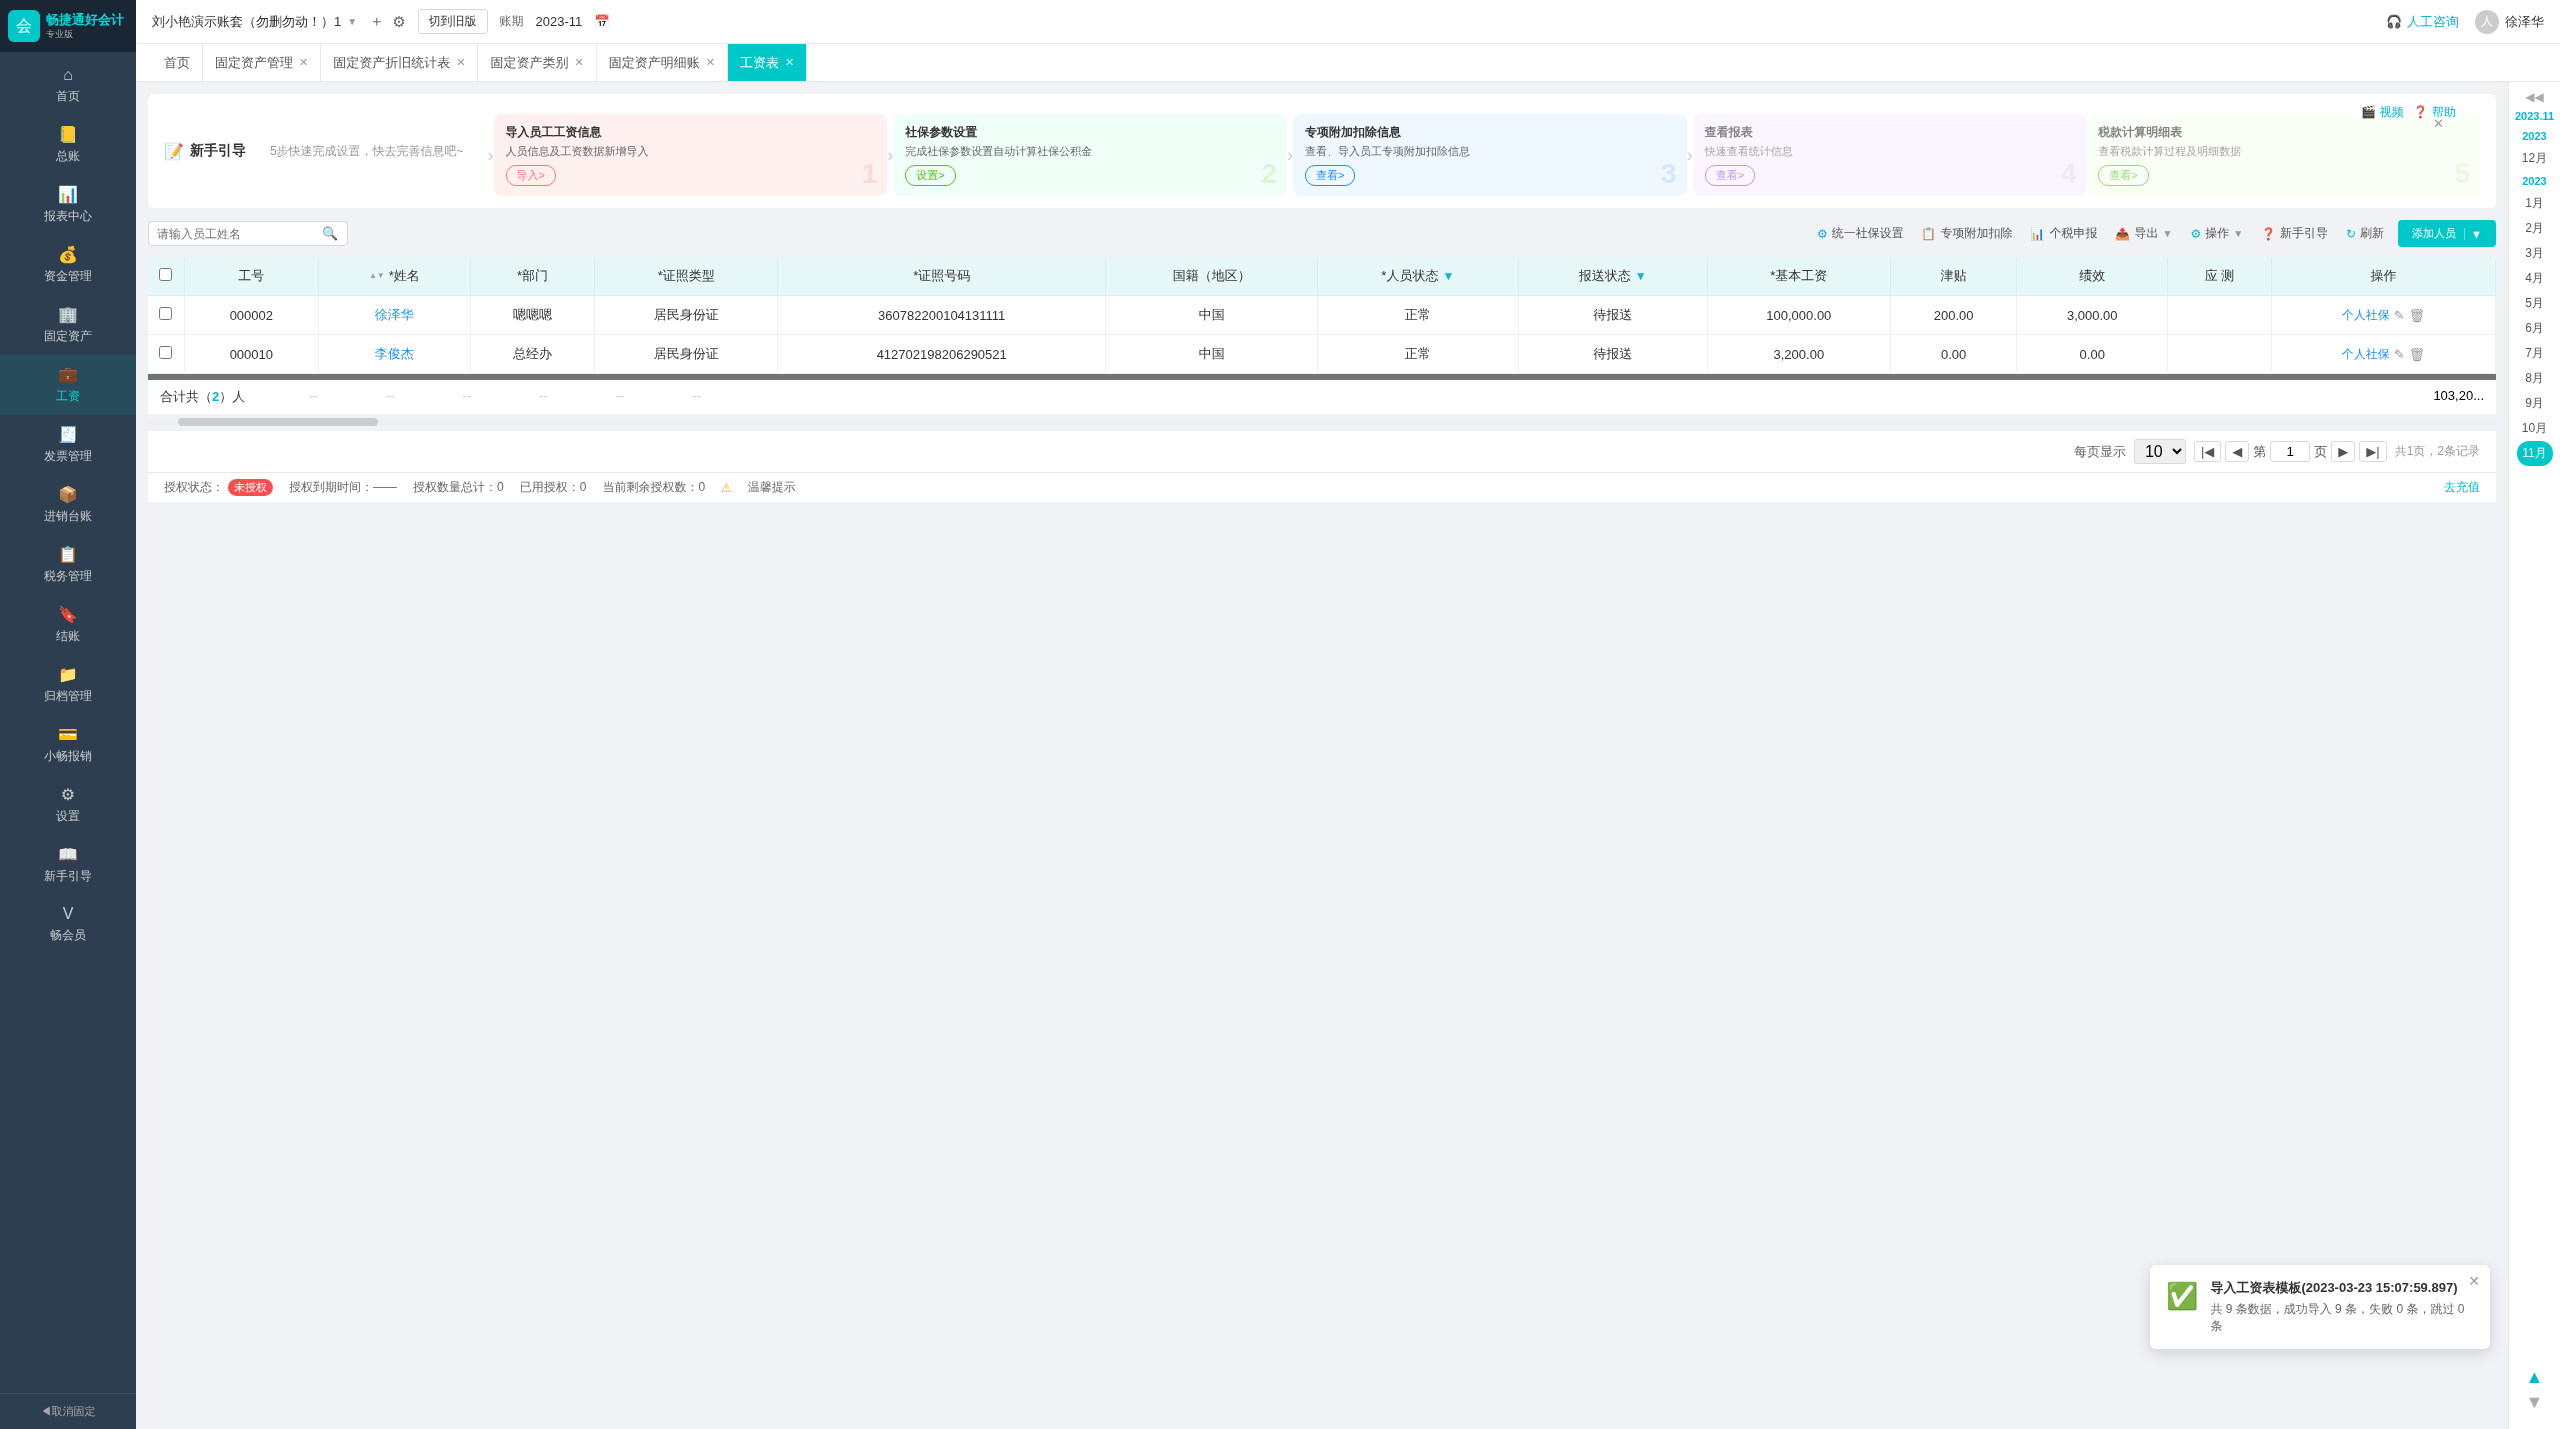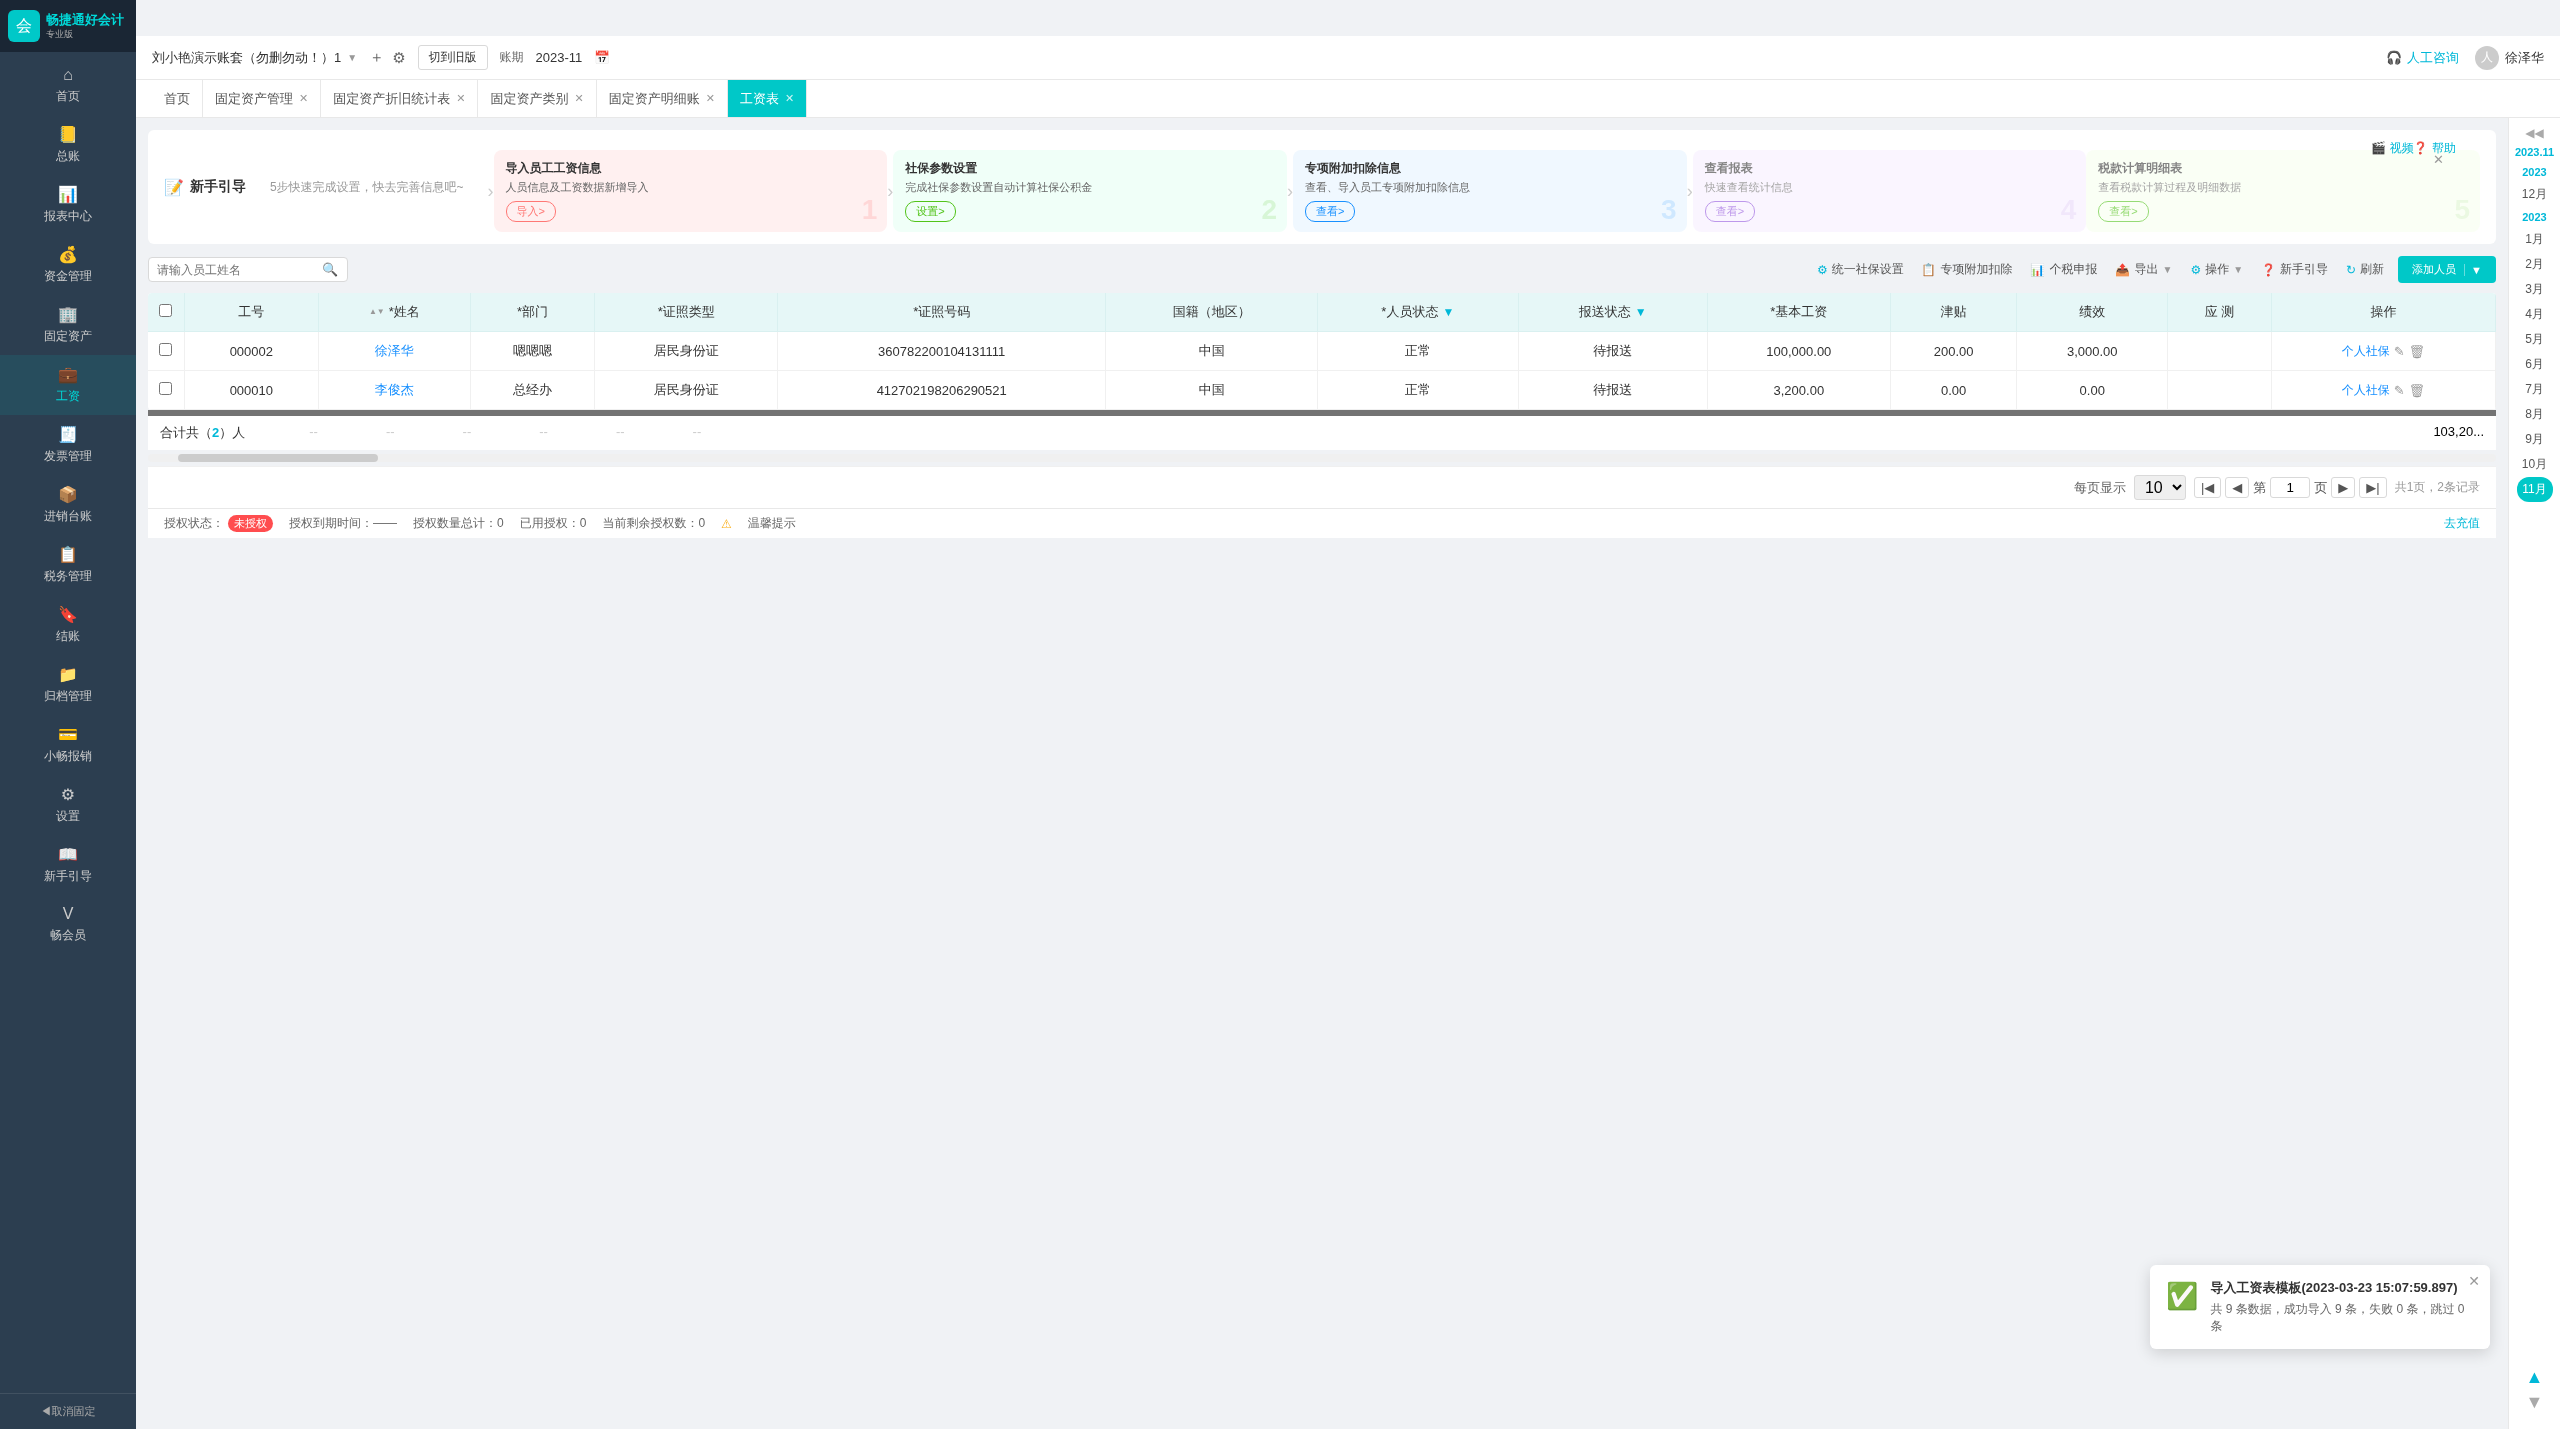--- a/index.html
+++ b/index.html
@@ -73,21 +73,20 @@
     
     .top-bar {
       background: #fff;
       border-bottom: 1px solid #e8e8e8;
       padding: 0 16px;
       height: 44px;
       display: flex;
       align-items: center;
       gap: 12px;
       flex-shrink: 0;
-      margin-top: 36px;
     }
     .account-selector {
       display: flex;
       align-items: center;
       gap: 6px;
       font-size: 13px;
       color: #333;
       cursor: pointer;
     }
     .account-selector .dropdown-icon { color: #999; font-size: 10px; }
@@ -599,21 +598,21 @@
             <div class="step-arrow">›</div>
             <div class="wizard-step step4"><div class="step-title">查看报表</div>
                    <div class="step-desc">快速查看统计信息</div>
                    <div class="step-btn">查看&gt;</div>
                    <div class="step-num">4</div></div>
             <div class="wizard-step step5"><div class="step-title">税款计算明细表</div>
                    <div class="step-desc">查看税款计算过程及明细数据</div>
                    <div class="step-btn">查看&gt;</div>
                    <div class="step-num">5</div></div>
           </div>
-        <div style="position:absolute;right:40px;top:10px;display:flex;align-items:center;">
+        <div style="position:absolute;right:40px;top:10px;display:flex;gap:10px;align-items:center;">
           <span style="color:#00b8d8;font-size:12px;cursor:pointer;">🎬 视频</span>
           <span style="color:#00b8d8;font-size:12px;cursor:pointer;">❓ 帮助</span>
           <span class="wizard-close">✕</span>
         </div>
       </div>
 
       <div class="table-toolbar">
         <div class="search-box">
           <input type="text" placeholder="请输入员工姓名" style="">
           <span class="search-icon">🔍</span>

